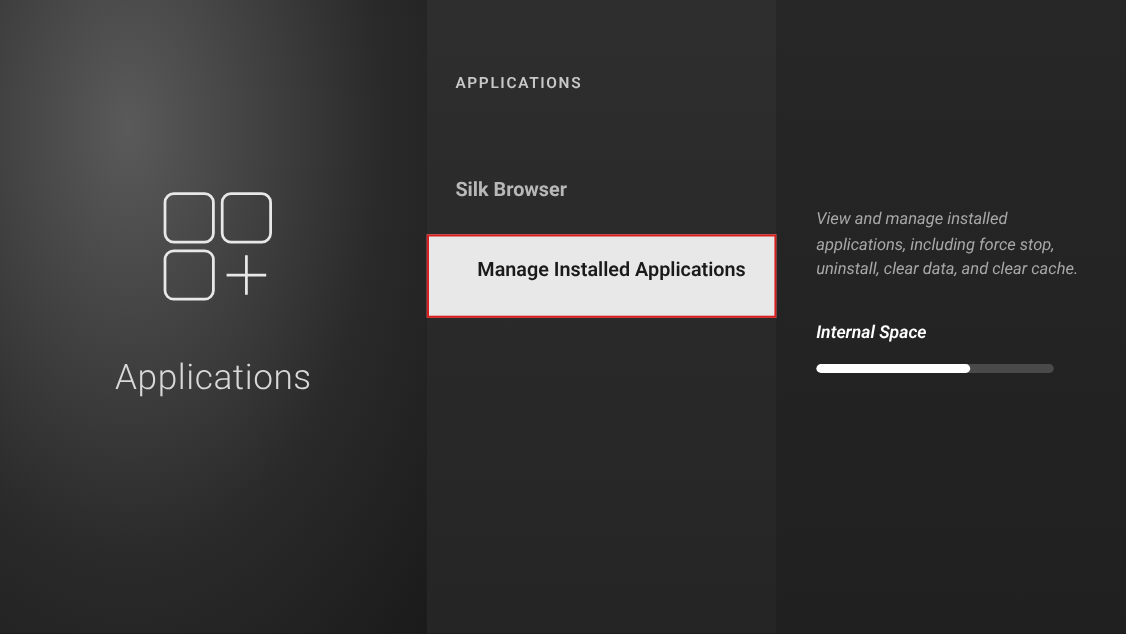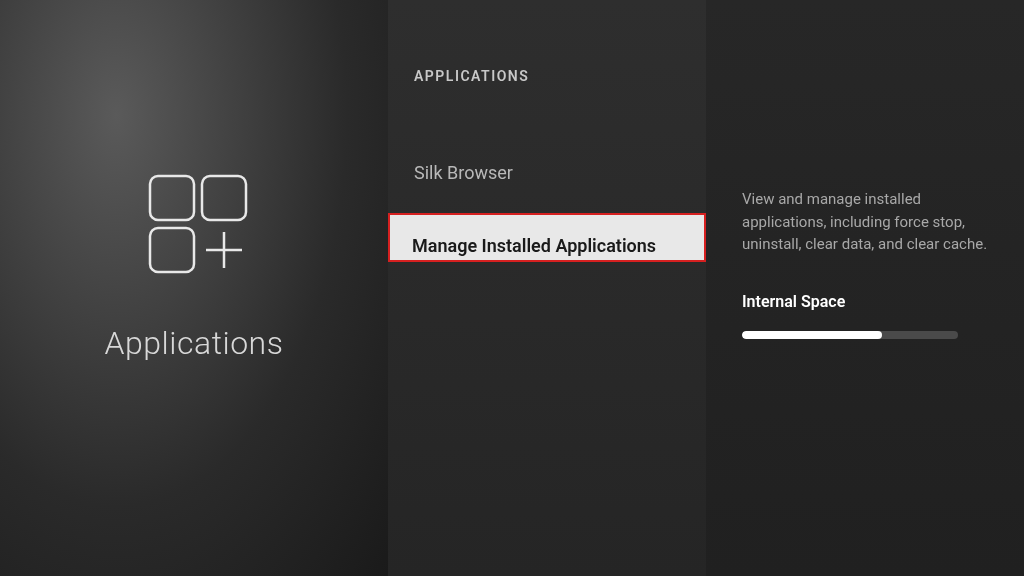--- a/index.html
+++ b/index.html
@@ -53,39 +53,41 @@
       color: #c8c8c8;
       font-size: 14px;
       font-weight: 600;
       letter-spacing: 1.5px;
       padding-left: 26px;
       margin-bottom: 60px;
     }
     .menu-item {
       color: #b8b8b8;
       font-size: 18px;
-      font-weight: 400;
+      font-weight: 700;
       padding: 18px 26px;
       cursor: pointer;
     }
     .menu-item-selected {
       background: #e8e8e8;
       color: #1a1a1a;
       font-size: 18px;
       font-weight: 600;
-      padding: 20px 26px 4px 22px;
+      padding: 20px 26px 31px 22px;
       margin: 12px 0 0 0;
       border: 2px solid #d62020;
       cursor: pointer;
+      text-align: right;
     }
     .right-panel {
       width: 318px;
       height: 100%;
       background: linear-gradient(180deg, #272727 0%, #202020 100%);
       padding: 188px 36px 0 36px;
+      font-style: italic;
     }
     .description {
       color: #a8a8a8;
       font-size: 15px;
       line-height: 1.5;
       margin-bottom: 36px;
     }
     .space-label {
       color: #ffffff;
       font-size: 16px;

